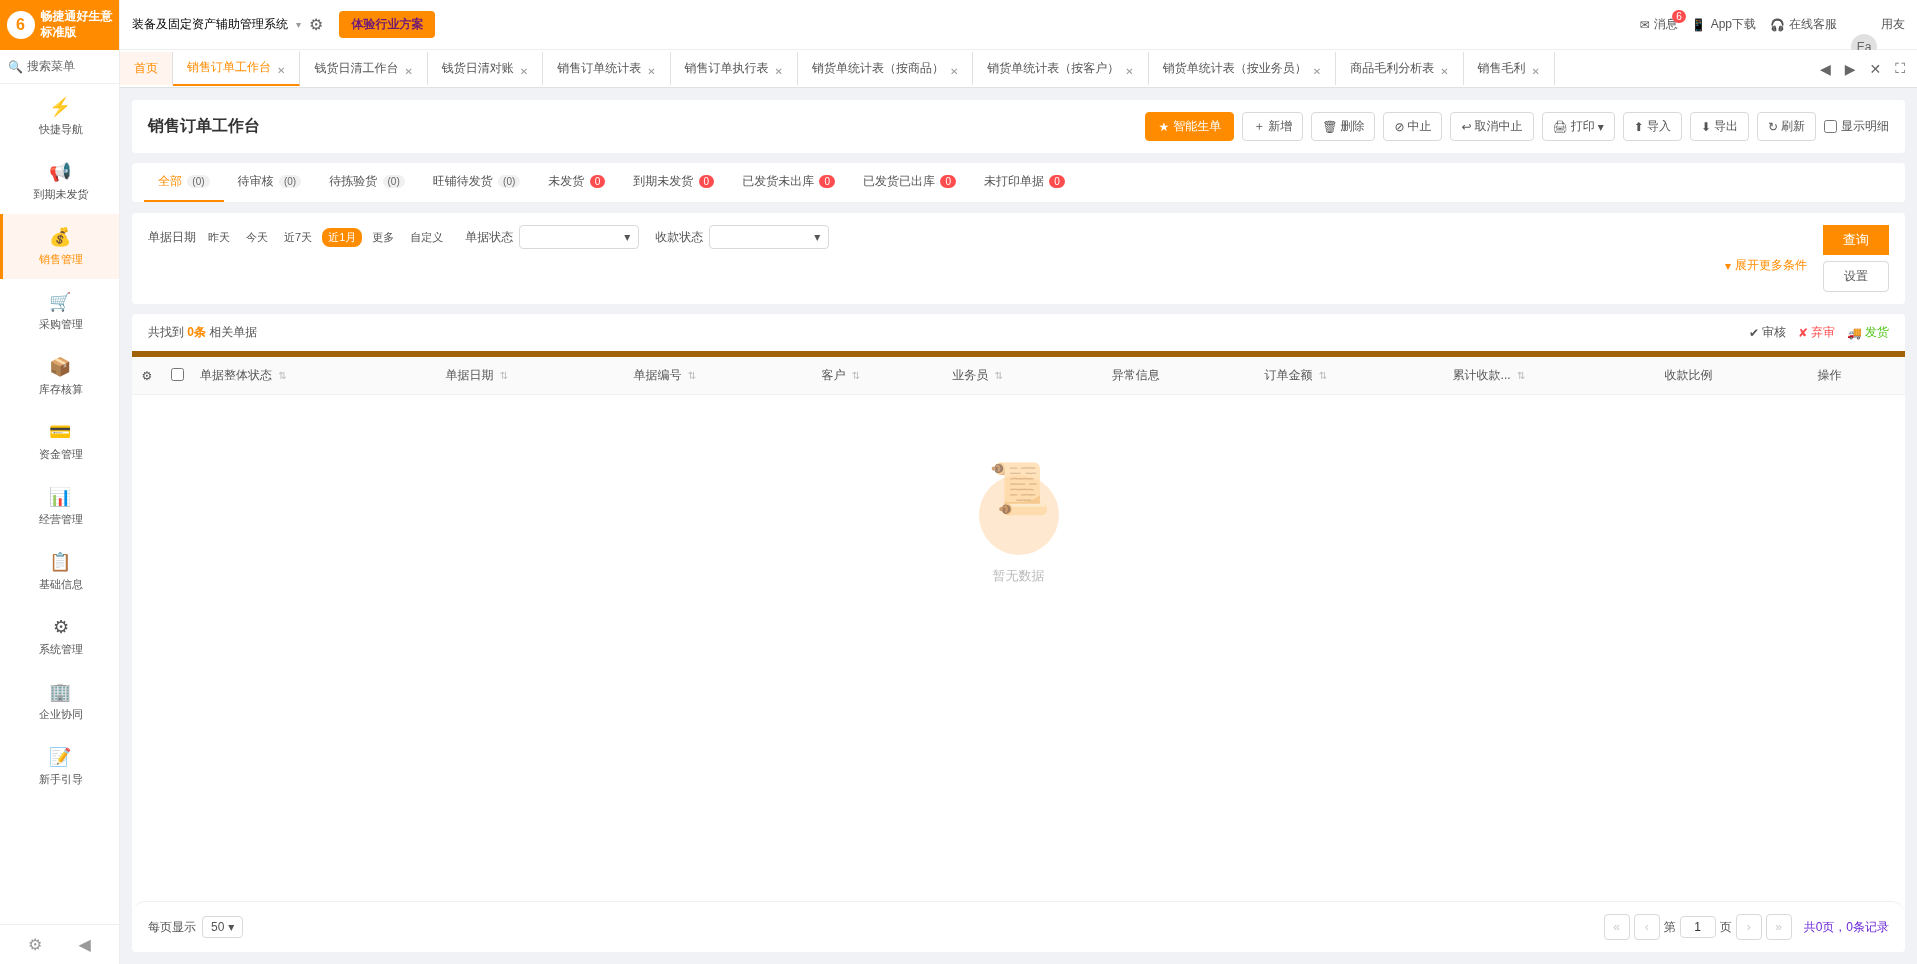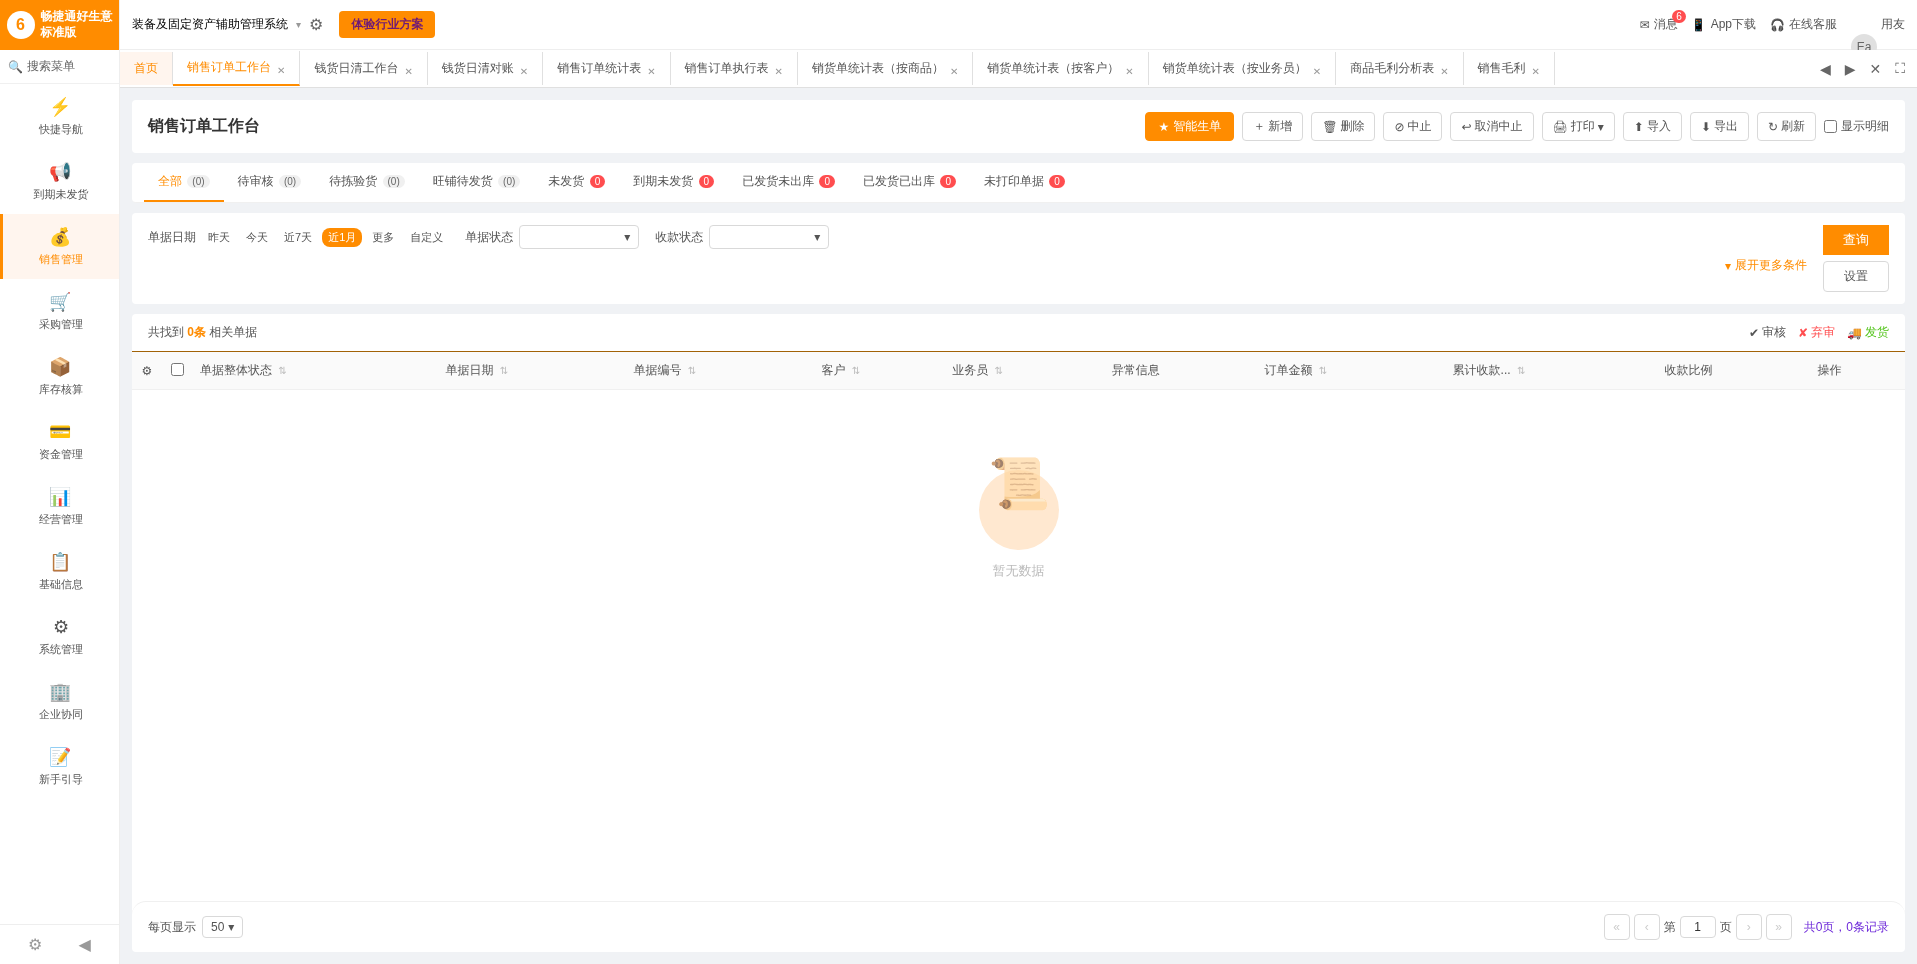--- a/index.html
+++ b/index.html
@@ -69,21 +69,21 @@
     .date-btn { padding: 2px 6px; border-radius: 3px; cursor: pointer; color: #555; font-size: 11px; }
     .date-btn.active { background: #ff8c00; color: #fff; border-radius: 8px; }
     .filter-select { border: 1px solid #d9d9d9; border-radius: 4px; padding: 4px 8px; color: #555; min-width: 120px; display: flex; align-items: center; justify-content: space-between; cursor: pointer; background: #fff; }
     .expand-btn { display: flex; align-items: center; gap: 4px; color: #ff8c00; cursor: pointer; font-size: 12px; margin-left: auto; }
     .query-btn { background: #ff8c00; color: #fff; border: none; border-radius: 0; padding: 6px 20px; cursor: pointer; font-size: 13px; font-weight: 500; }
     .settings-btn { background: #fff; color: #555; border: 1px solid #d9d9d9; border-radius: 4px; padding: 6px 11px; cursor: pointer; font-size: 12px; }
     .filter-actions-col { display: flex; flex-direction: column; gap: 6px; }
 
     
     .results-area { background: #fff; border-radius: 4px; flex: 1; display: flex; flex-direction: column; }
-    .results-header { padding: 10px 16px; display: flex; align-items: center; justify-content: space-between; border-bottom: 1px solid #a16207; }
+    .results-header { padding: 10px 16px; display: flex; align-items: center; justify-content: space-between; border-bottom: 6px solid #a16207; }
     .results-count { color: #555; font-size: 12px; }
     .results-count em { font-style: normal; color: #ff8c00; font-weight: bold; }
     .results-ops { display: flex; align-items: center; gap: 12px; }
     .op-btn { color: #555; cursor: pointer; display: flex; align-items: center; gap: 3px; font-size: 12px; }
     .op-btn.red { color: #ff4d4f; }
     .op-btn.green { color: #52c41a; }
 
     
     .table-wrap { overflow: auto; flex: 1; }
     table { width: 100%; border-collapse: collapse; font-size: 12px; }

